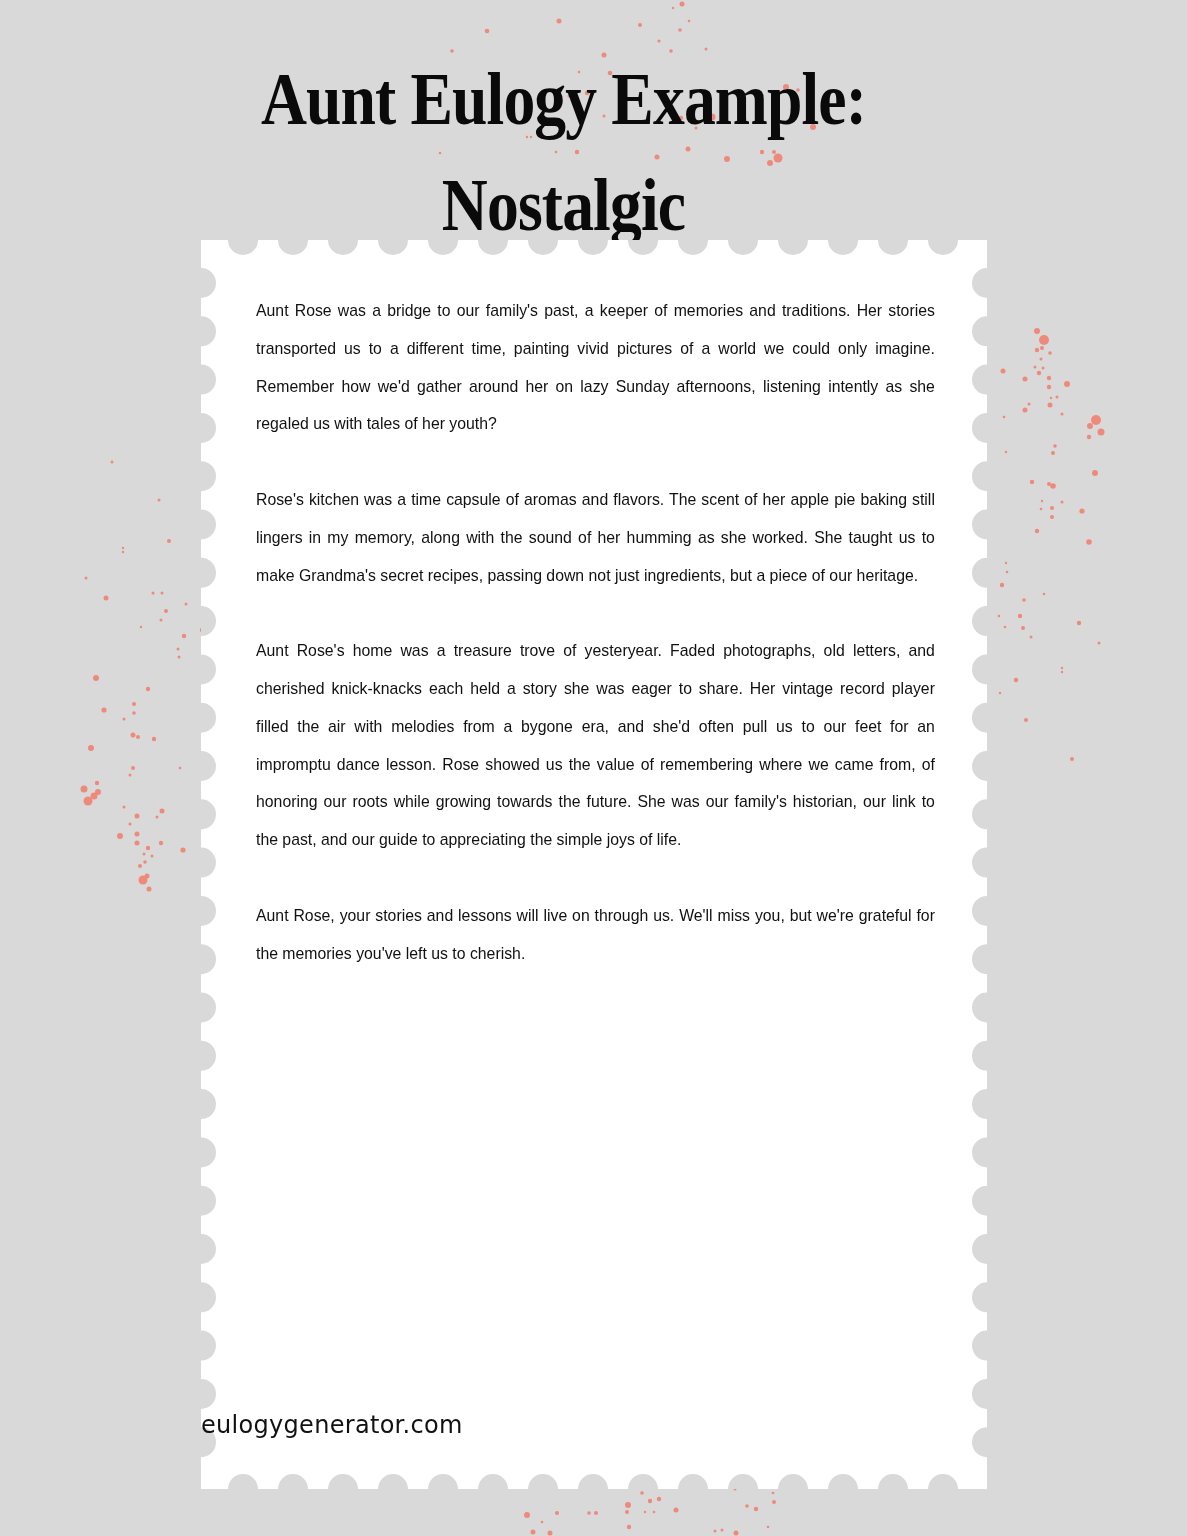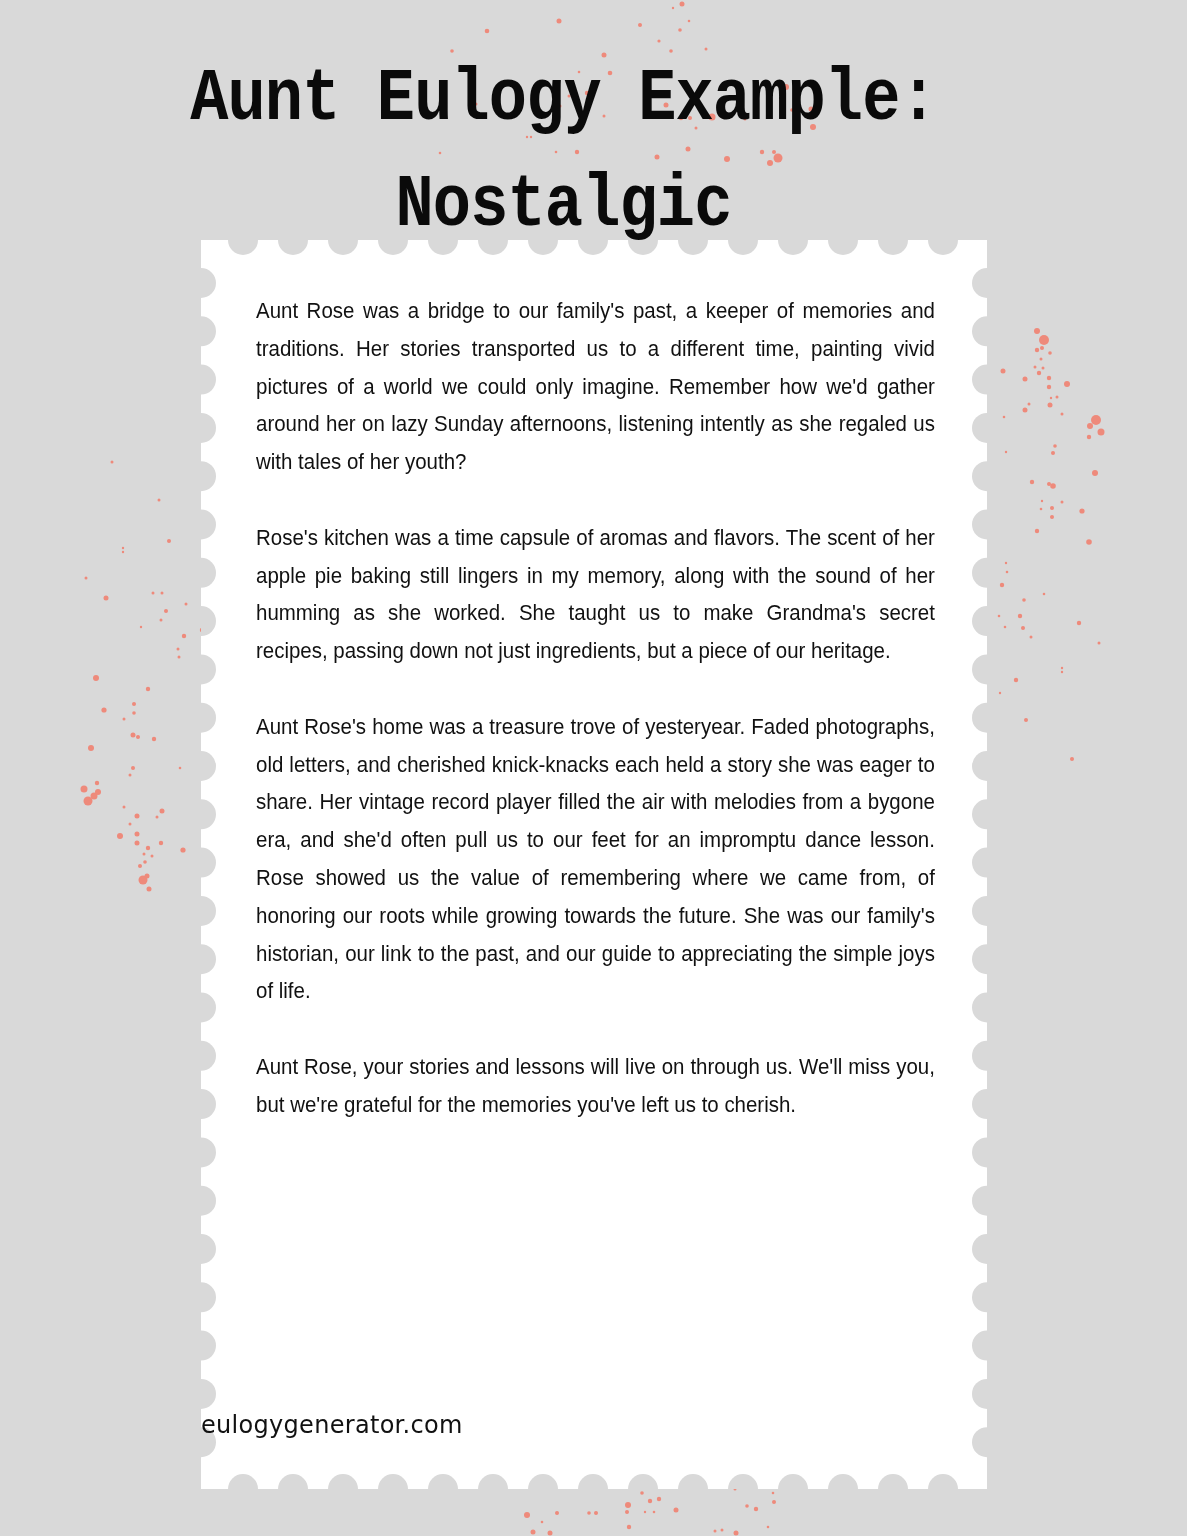--- a/index.html
+++ b/index.html
@@ -22,21 +22,21 @@
       height: 1536px;
       pointer-events: none;
     }
     .title {
       position: absolute;
       left: 0;
       top: 46px;
       width: 1127px;
       text-align: center;
       margin: 0;
-      font-family: Liberation Mono, monospace;
+      font-family: Liberation Serif, serif;
       font-weight: bold;
       font-size: 74px;
       line-height: 106px;
       color: #0a0a0a;
       letter-spacing: -1px;
     }
     .title .line {
       display: block;
       transform: scaleX(0.86);
       transform-origin: center;
@@ -54,21 +54,21 @@
       position: absolute;
       left: 0;
       top: 0;
     }
     .body-text {
       position: absolute;
       left: 256px;
       top: 292px;
       width: 679px;
       font-family: "Liberation Sans", sans-serif;
-      font-size: 22px;
+      font-size: 17px;
       line-height: 37.8px;
       color: #111111;
       text-align: justify;
     }
     .body-text p {
       margin: 0 0 37.8px 0;
       transform: scaleX(0.93);
       transform-origin: left top;
       width: 730px;
     }

